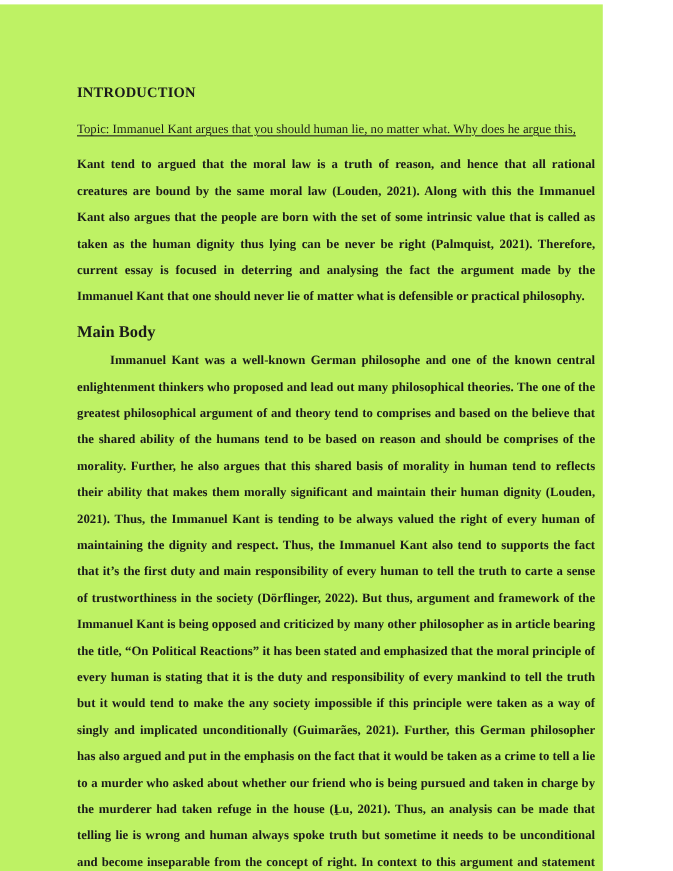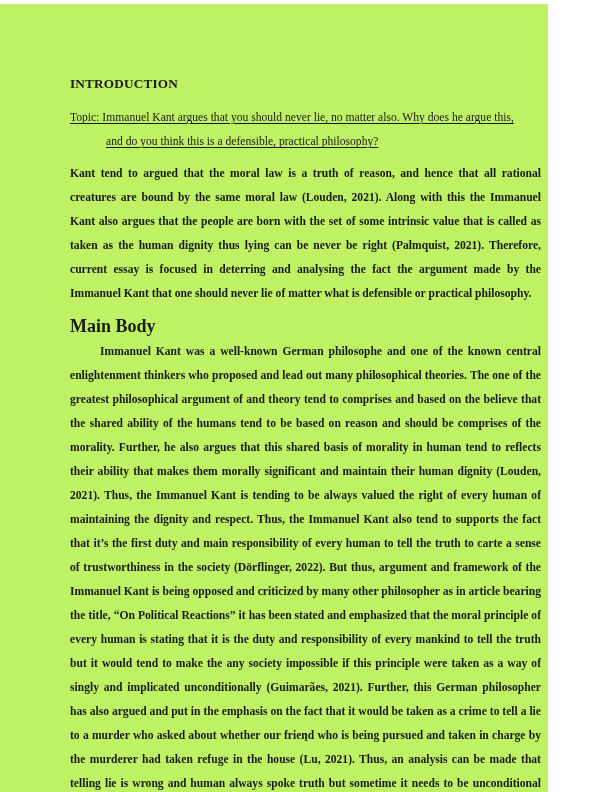--- a/index.html
+++ b/index.html
@@ -34,21 +34,21 @@
 
   .heading {
     font-size: 13.2px;
     font-weight: bold;
     line-height: 16px;
     margin: 0 0 14px 0;
     letter-spacing: 0.2px;
   }
 
   .heading-main-body {
-    font-size: 18px;
+    font-size: 15px;
     font-weight: bold;
     line-height: 16px;
     margin: 12px 0 6px 0;
     font-family: Liberation Serif, serif;
   }
 
   .topic-block {
     margin: 0 0 8px 0;
     font-size: 11.6px;
     line-height: 24px;
@@ -95,22 +95,21 @@
 </head>
 <body>
 
 <div class="page">
 
   <div class="content">
 
     <h1 class="heading">INTRODUCTION</h1>
 
     <div class="topic-block">
-      <span class="topic-line"><span class="u">Topic: Immanuel Kant argues that you should never lie, no matter also. Why does he argue this,</span></span>
-      <span class="topic-line topic-line-2"><span class="u">and do you think this is a defensible, practical philosophy?</span></span>
+      <span class="topic-line"><span class="u">Topic: Immanuel Kant argues that you should human lie, no matter what. Why does he argue this,</span></span>
     </div>
 
     <p class="body-par">Kant tend to argued that the moral law is a truth of reason, and hence that all rational creatures are bound by the same moral law (Louden, 2021). Along with this the Immanuel Kant also argues that the people are born with the set of some intrinsic value that is called as taken as the human dignity thus lying can be never be right (Palmquist, 2021). Therefore, current essay is focused in deterring and analysing the fact the argument made by the Immanuel Kant that one should never lie of matter what is defensible or practical philosophy.</p>
 
     <h2 class="heading-main-body">Main Body</h2>
 
     <p class="body-par indented">Immanuel Kant was a well-known German philosophe and one of the known central enlightenment thinkers who proposed and lead out many philosophical theories. The one of the greatest philosophical argument of and theory tend to comprises and based on the believe that the shared ability of the humans tend to be based on reason and should be comprises of the morality. Further, he also argues that this shared basis of morality in human tend to reflects their ability that makes them morally significant and maintain their human dignity (Louden, 2021). Thus, the Immanuel Kant is tending to be always valued the right of every human of maintaining the dignity and respect. Thus, the Immanuel Kant also tend to supports the fact that it’s the first duty and main responsibility of every human to tell the truth to carte a sense of trustworthiness in the society (Dörflinger, 2022). But thus, argument and framework of the Immanuel Kant is being opposed and criticized by many other philosopher as in article bearing the title, “On Political Reactions” it has been stated and emphasized that the moral principle of every human is stating that it is the duty and responsibility of every mankind to tell the truth but it would tend to make the any society impossible if this principle were taken as a way of singly and implicated unconditionally (Guimarães, 2021). Further, this German philosopher has also argued and put in the emphasis on the fact that it would be taken as a crime to tell a lie to a murder who asked about whether our friend who is being pursued and taken in charge by the murderer had taken refuge in the house (Lu, 2021). Thus, an analysis can be made that telling lie is wrong and human always spoke truth but sometime it needs to be unconditional and become inseparable from the concept of right. In context to this argument and statement the Immanuel Kant tend to</p>
 
   </div>
 

